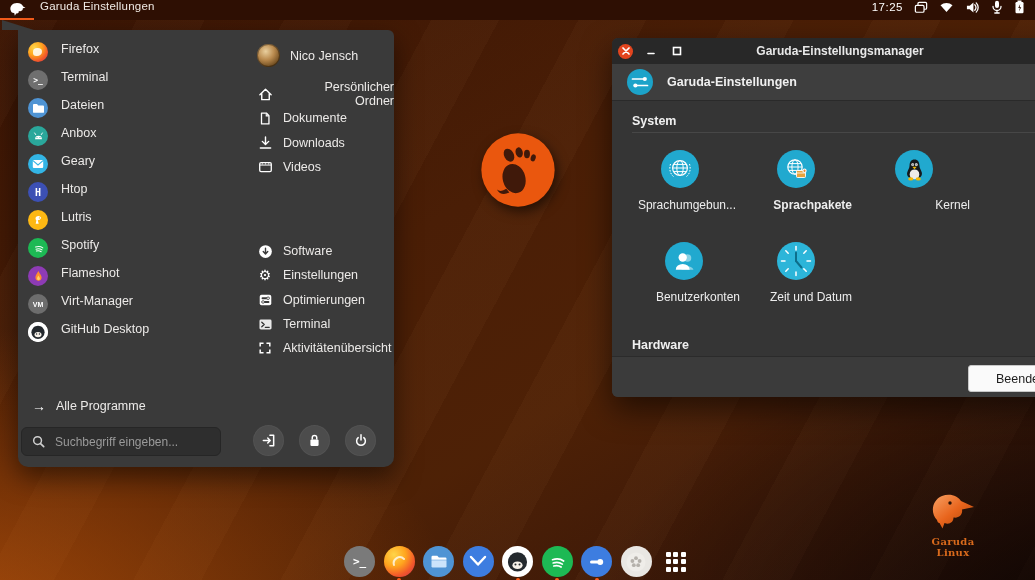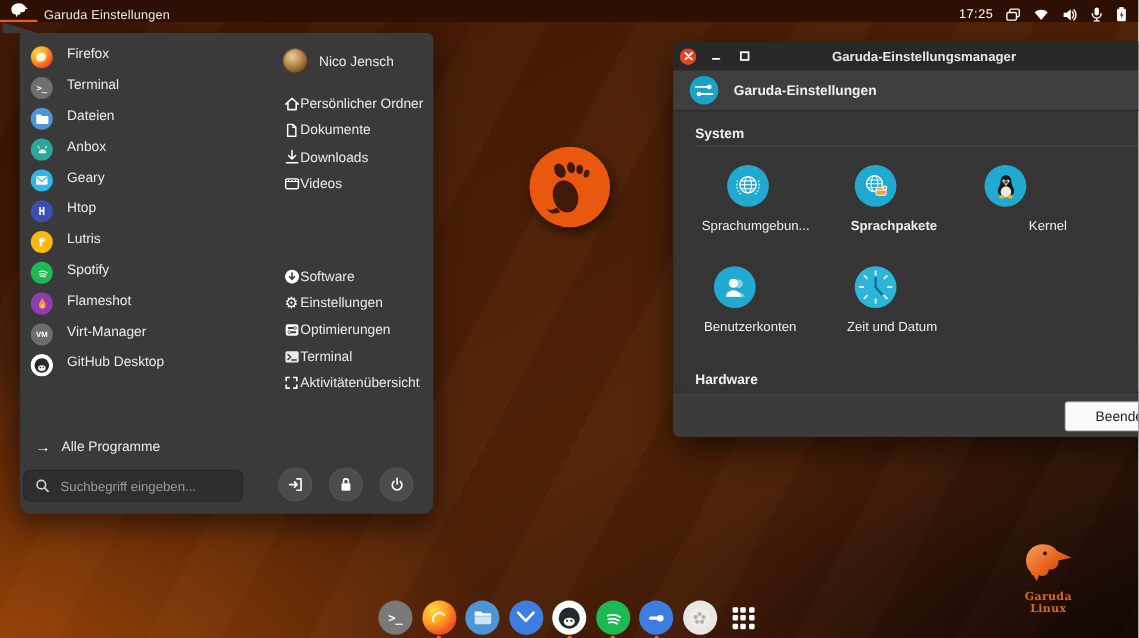--- a/index.html
+++ b/index.html
@@ -5,21 +5,21 @@
   html,body{margin:0;padding:0;}
   body{width:1035px;height:580px;overflow:hidden;font-family:"Liberation Sans","DejaVu Sans",sans-serif;-webkit-font-smoothing:antialiased;}
   .desktop{position:relative;width:1035px;height:580px;overflow:hidden;
     background:
       radial-gradient(900px 520px at -6% 108%, rgba(236,106,10,.55), rgba(236,106,10,0) 58%),
       radial-gradient(1000px 620px at 110% 112%, rgba(0,0,0,.82), rgba(0,0,0,0) 55%),
       repeating-linear-gradient(118deg, rgba(255,210,160,.025) 0 60px, rgba(0,0,0,.03) 60px 130px),
       linear-gradient(150deg,#3c1504 0%,#4c1f06 40%,#502206 62%,#31130a 100%);
   }
   
-  .topbar{position:absolute;left:0;top:0;width:1035px;height:20px;background:#2e0f03;display:flex;align-items:flex-end;z-index:60;}
+  .topbar{position:absolute;left:0;top:0;width:1035px;height:20px;background:#2e0f03;display:flex;align-items:flex-start;z-index:60;}
   .tb-appbtn{height:20px;width:34px;display:flex;align-items:center;justify-content:center;border-bottom:2.5px solid #f05a1a;box-sizing:border-box;cursor:pointer;}
   .tb-title{color:#efe9e4;font-size:11.5px;margin-left:6px;letter-spacing:.2px;}
   .tb-right{margin-left:auto;display:flex;align-items:center;gap:11px;padding-right:10px;color:#fff;}
   .tb-clock{font-size:11.5px;letter-spacing:.5px;}
   .tb-ic{display:flex;align-items:center;}
   
   .menu-pointer{position:absolute;left:2px;top:20px;width:32px;height:10px;background:#3a3a3a;clip-path:polygon(0 0,100% 100%,0 100%);z-index:49;}
   .menu{position:absolute;left:18px;top:30px;width:376px;height:437px;background:#3a3a3a;border-radius:0 6px 10px 10px;box-shadow:0 10px 26px rgba(0,0,0,.5);z-index:48;}
   .app-col{position:absolute;left:10px;top:12px;width:210px;}
   .app-row{display:flex;align-items:flex-start;gap:13px;height:28px;padding-left:0;cursor:pointer;border-radius:5px;}
@@ -39,21 +39,21 @@
   .i-spotify{background:#1db954;}
   .i-flameshot{background:#8e3bb5;}
   .i-virt{background:#6d6d6d;}
   .g-vm::before{content:"VM";color:#fff;font:bold 7px "Liberation Sans",sans-serif;}
   .i-github{background:#ffffff;}
   .user-row{position:absolute;left:239px;top:14px;display:flex;align-items:center;gap:10px;cursor:pointer;}
   .avatar{width:23px;height:23px;border-radius:50%;background:radial-gradient(circle at 38% 32%,#e9cf9e 0%,#b98a4e 40%,#6d4a1e 75%,#3a2708 100%);box-shadow:inset 0 0 0 1px rgba(0,0,0,.35);}
   .user-name{color:#eceae8;font-size:12.5px;}
   .places{position:absolute;left:239px;top:52px;}
   .sys{position:absolute;left:239px;top:209px;}
-  .p-row{display:flex;align-items:center;height:24.3px;cursor:pointer;text-align:right;}
+  .p-row{display:flex;align-items:center;gap:10px;height:24.3px;cursor:pointer;text-align:right;}
   .p-ic{width:16px;height:16px;flex:none;display:flex;align-items:center;justify-content:center;}
   .gear-glyph{color:#fff;font-size:14px;line-height:14px;}
   
   .all-programs{position:absolute;left:14px;top:364px;display:flex;align-items:center;gap:10px;height:24px;cursor:pointer;}
   .ap-arrow{color:#fff;font-size:14px;}
   .search{position:absolute;left:3px;top:397px;width:200px;height:29px;background:#2e2e2e;border:1px solid #262626;border-radius:6px;display:flex;align-items:center;gap:8px;padding:0 0 0 10px;box-sizing:border-box;}
   .search input{background:transparent;border:none;outline:none;color:#cfcfcf;font-size:12px;width:150px;font-family:"Liberation Sans",sans-serif;}
   .search input::placeholder{color:#9a9a9a;}
   .session{position:absolute;right:18px;top:395px;display:flex;gap:15px;}
   .round-btn{width:31px;height:31px;border-radius:50%;background:#4c4c4c;display:flex;align-items:center;justify-content:center;cursor:pointer;box-shadow:inset 0 0 0 1px rgba(255,255,255,.04);}
@@ -441,21 +441,21 @@
             <circle cx="15.9" cy="11.7" r="0.8" fill="#111"></circle>
             <circle cx="20.1" cy="11.7" r="0.8" fill="#111"></circle>
             <path fill="#f2b705" d="M15 14.2 h6 l-3 3.4 z"></path>
             <ellipse cx="13" cy="30.6" rx="3.4" ry="2.2" fill="#f2b705"></ellipse>
             <ellipse cx="23" cy="30.6" rx="3.4" ry="2.2" fill="#f2b705"></ellipse>
           </svg>
       </div>
       <div class="t-label">Kernel</div>
     </div>
 
-    <div class="tile" style="left:0;top:204px;">
+    <div class="tile" style="left:16px;top:204px;">
       <div class="t-ic t-cyan">
         <svg width="26" height="26" viewBox="0 0 30 30">
             <g fill="#bfe8f2" opacity="0.65">
               <circle cx="19" cy="11.5" r="4.4"></circle>
               <path d="M12 25 a7.4 6 0 0 1 14 0 z"></path>
             </g>
             <g fill="#fff">
               <circle cx="13.5" cy="11" r="4.8"></circle>
               <path d="M5.5 25 a8 6.6 0 0 1 16 0 z"></path>
             </g>

